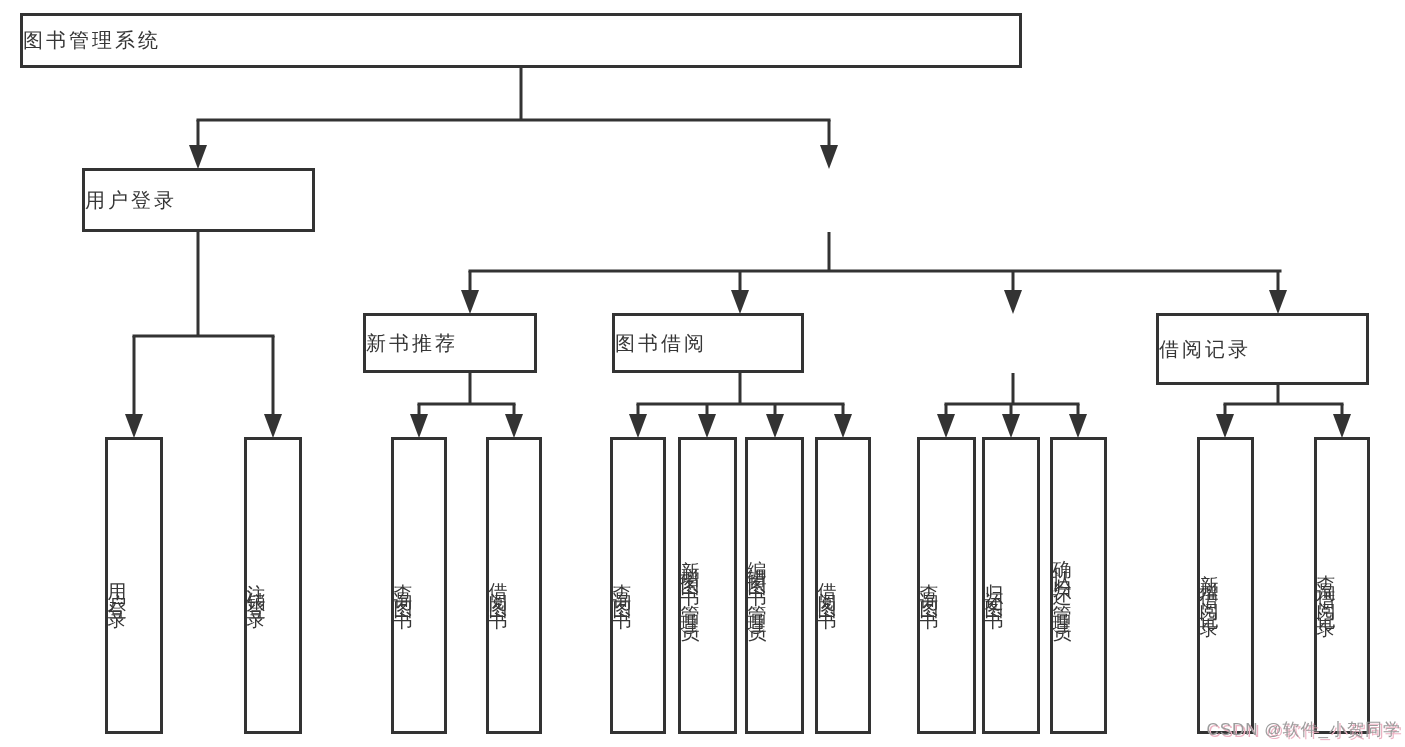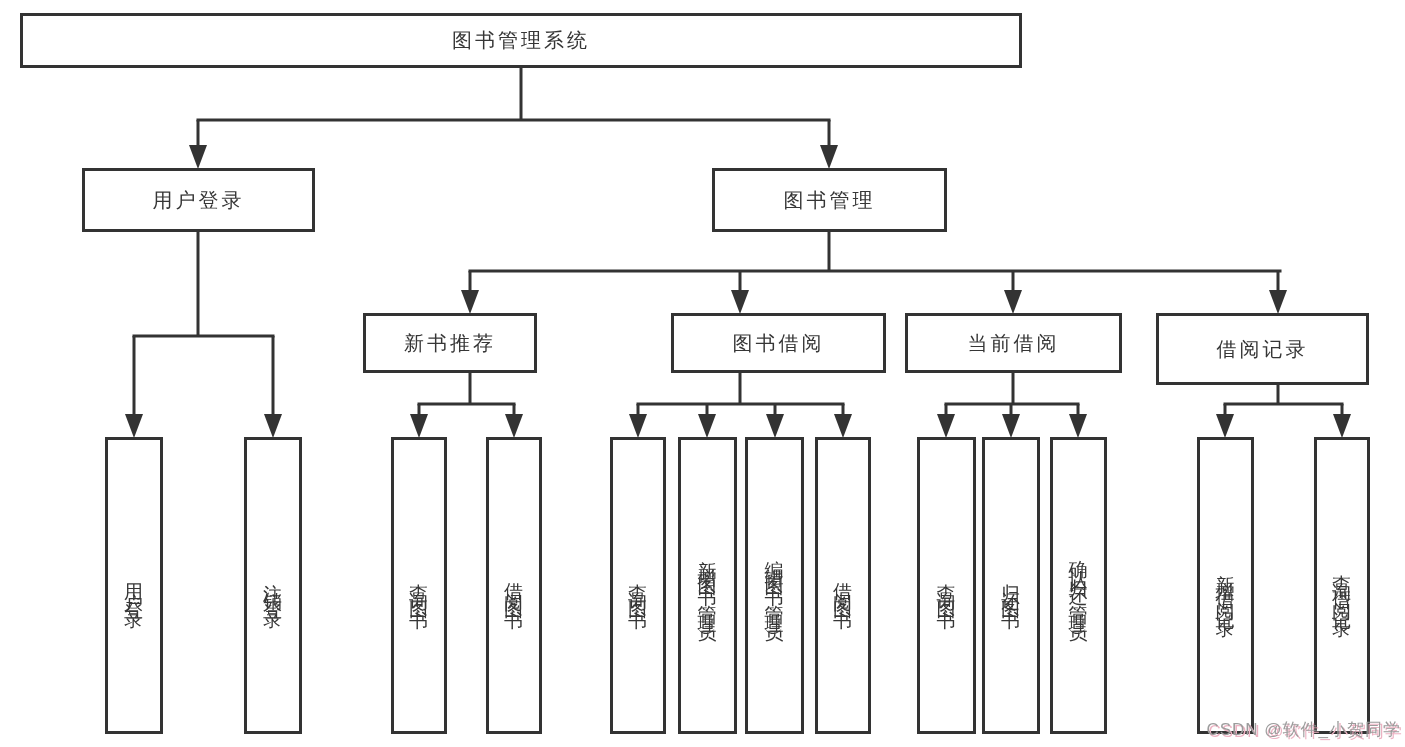--- a/index.html
+++ b/index.html
@@ -12,21 +12,20 @@
     font-family:"Liberation Sans", sans-serif;
   }
   .wires{position:absolute;left:0;top:0;}
   .node{
     position:absolute;
     box-sizing:border-box;
     border:3px solid #333333;
     background:#ffffff;
     display:flex;
     align-items:center;
-    justify-content:center;
     color:#363636;
   }
   .node .lbl{
     font-size:20px;
     letter-spacing:3px;
     white-space:nowrap;
   }
   .node.vert .vlbl{
     writing-mode:vertical-rl;
     text-orientation:mixed;
@@ -116,32 +115,26 @@
     </g>
   </svg>
 
   <div class="node" style="left:20px;top:13px;width:1002px;height:55px">
     <span class="lbl">图书管理系统</span>
   </div>
 
   <div class="node" style="left:82px;top:168px;width:233px;height:64px">
     <span class="lbl">用户登录</span>
   </div>
-  <div class="node" style="left:712px;top:168px;width:235px;height:64px">
-    <span class="lbl">图书管理</span>
-  </div>
 
   <div class="node" style="left:363px;top:313px;width:174px;height:60px">
     <span class="lbl">新书推荐</span>
   </div>
-  <div class="node" style="left:671px;top:313px;width:215px;height:60px">
+  <div class="node" style="left:612px;top:313px;width:192px;height:60px">
     <span class="lbl">图书借阅</span>
-  </div>
-  <div class="node" style="left:905px;top:313px;width:217px;height:60px">
-    <span class="lbl">当前借阅</span>
   </div>
   <div class="node" style="left:1156px;top:313px;width:213px;height:72px">
     <span class="lbl">借阅记录</span>
   </div>
 
   <div class="node vert" style="left:105px;top:437px;width:58px;height:297px">
     <span class="vlbl">用户登录</span>
   </div>
   <div class="node vert" style="left:244px;top:437px;width:58px;height:297px">
     <span class="vlbl">注销登录</span>

